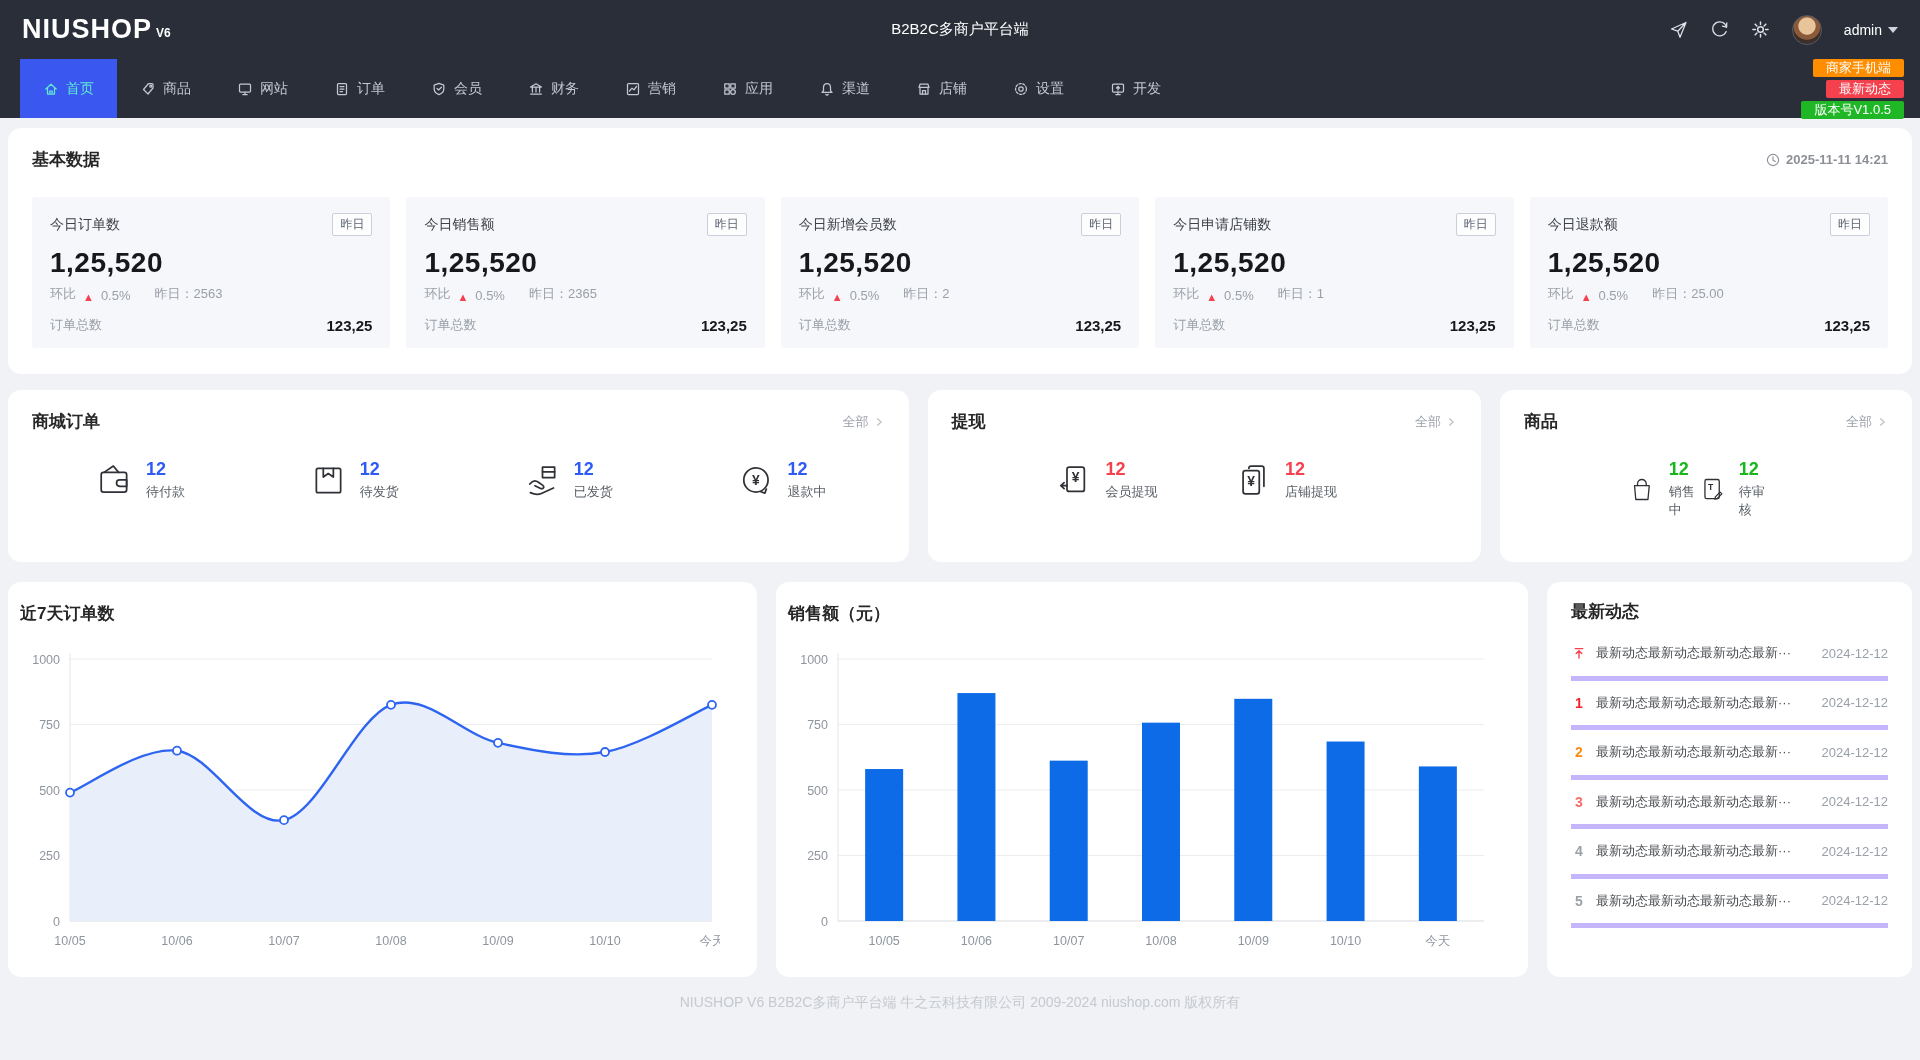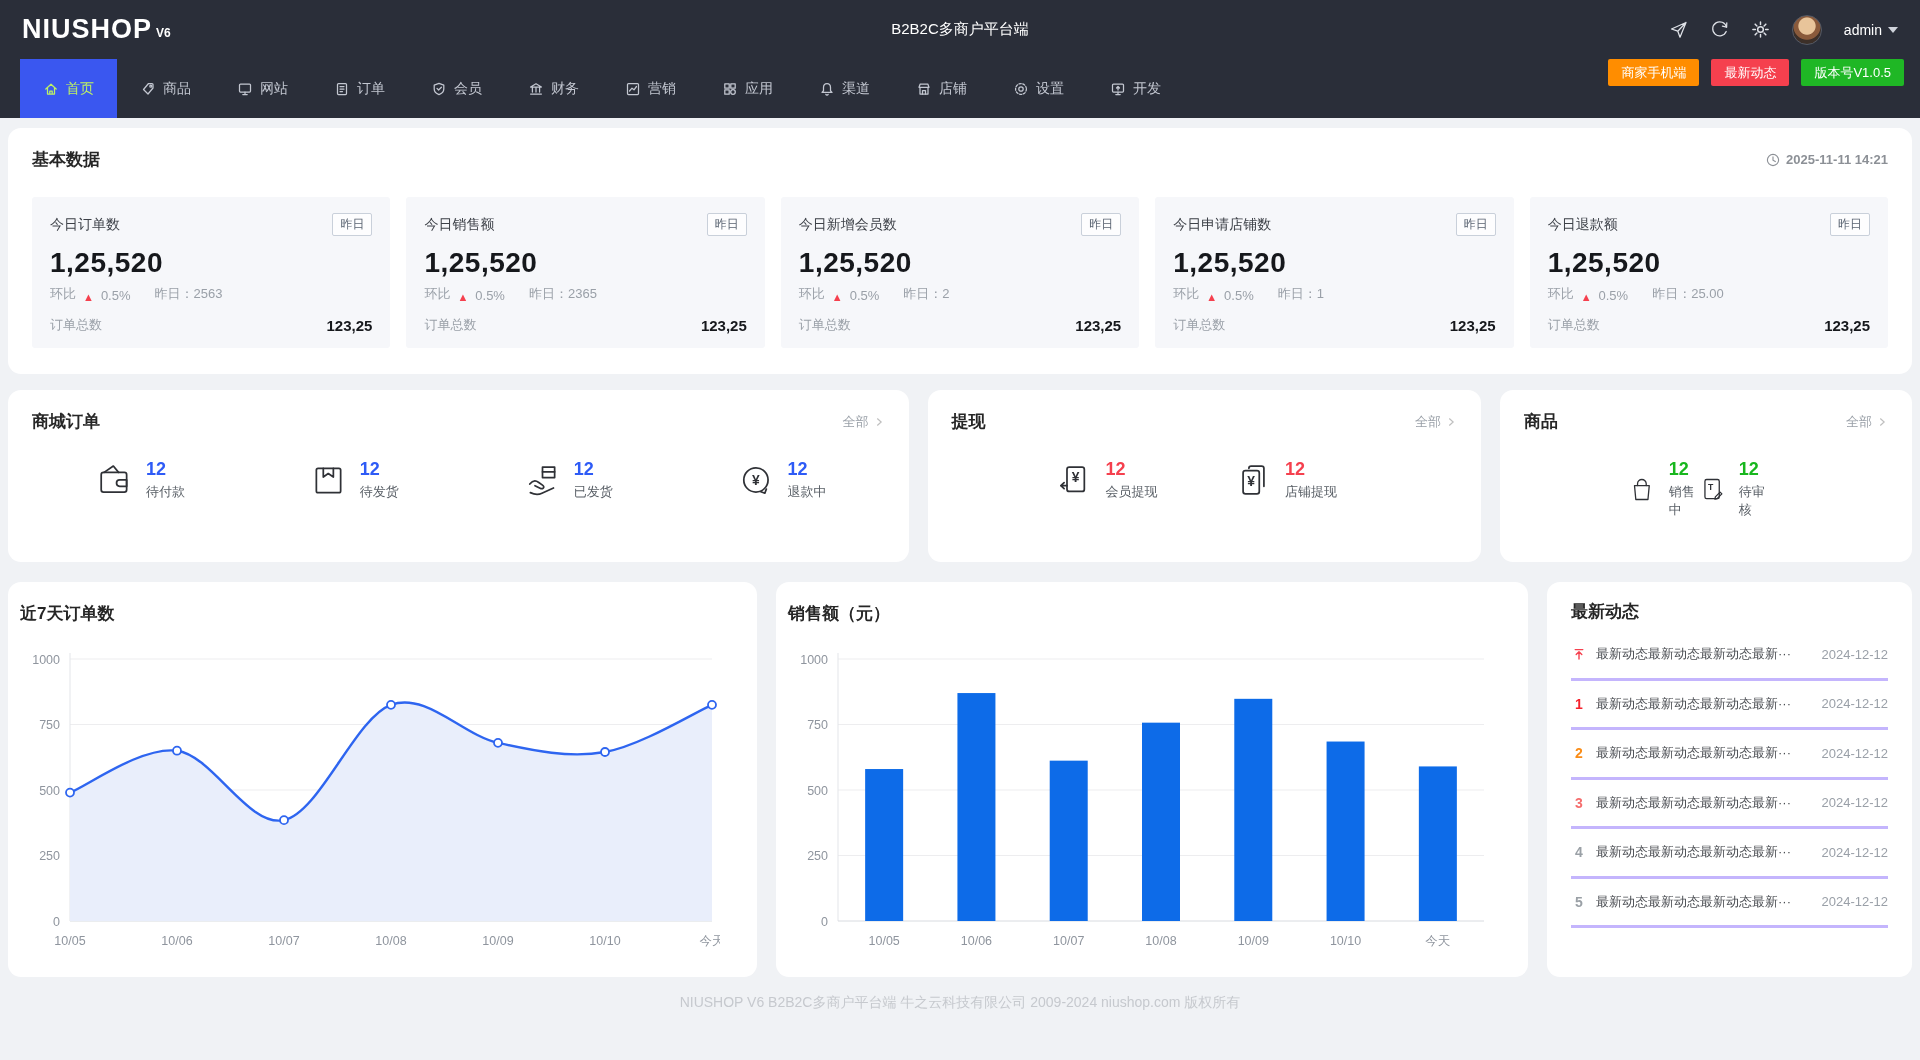--- a/index.html
+++ b/index.html
@@ -18,22 +18,22 @@
     background:radial-gradient(circle at 50% 36%, #e8c49a 0 36%, #8a5a3b 40% 58%, #3c2f28 62% 100%);
     border:1px solid #555a66; cursor:pointer; }
   .admin-wrap { display:flex; align-items:center; gap:6px; cursor:pointer; }
   .admin-name { color:#fff; font-size:14px; }
   .caret { width:0; height:0; border-left:5px solid transparent; border-right:5px solid transparent; border-top:6px solid #cfd3db; }
 
   
   .navbar { height:59px; background:#2a2e39; display:flex; align-items:stretch; padding:0 16px 0 20px; }
   .nav-item { display:flex; align-items:center; gap:7px; padding:0 23px; color:#c3c7d1; font-size:14px; cursor:pointer; }
   .nav-item svg { width:16px; height:16px; }
-  .nav-item.active { background:#3a57f0; color:#bef264; }
-  .nav-right { margin-left:auto; display:flex; align-items:flex-start; gap:12px; }
+  .nav-item.active { background:#3a57f0; color:#5eead4; }
+  .nav-right { margin-left:auto; display:flex; align-items:flex-end; gap:3px;flex-direction:column; }
   .nav-btn { height:27px; padding:0 13px; border-radius:2px; color:#fff; font-size:13px;
     display:flex; align-items:center; cursor:pointer; border:none; }
 
   
   .content { padding:10px 8px 0 8px; }
   .panel { background:#ffffff; border-radius:13px; }
 
   
   .panel-basic { padding:20px 24px 26px 24px; margin-bottom:16px; }
   .basic-head { display:flex; align-items:center; justify-content:space-between; margin-bottom:26px; }
@@ -71,21 +71,21 @@
 
   
   .row3 { display:flex; gap:19px; }
   .panel-chart { padding:20px 12px; height:395px; }
   .panel-line { width:749px; }
   .panel-bar { width:752px; }
   .panel-news { flex:1; padding:18px 24px 10px 24px; height:395px; }
   .chart-title { font-size:17px; font-weight:700; color:#262626; }
   .panel-chart svg { margin-top:12px; display:block; }
   .news-list { margin-top:8px; }
-  .news-item { height:49.5px; display:flex; align-items:center; gap:9px; border-bottom:3px solid #c4b5fd; cursor:pointer; }
+  .news-item { height:49.5px; display:flex; align-items:center; gap:9px; border-bottom:5px solid #c4b5fd; cursor:pointer; }
   .news-marker { width:16px; text-align:center; font-size:14px; font-weight:600; color:#9aa0a6; flex:none; }
   .news-marker svg { width:14px; height:14px; display:block; margin:0 auto; }
   .news-text { flex:1; font-size:13px; color:#4a4d52; white-space:nowrap; overflow:hidden; }
   .news-date { font-size:13px; color:#9aa0a8; flex:none; }
 
   .footer { text-align:center; color:#c6c9ce; font-size:14px; padding:17px 0 0 0; }
 
   .icon-stroke { fill:none; stroke:currentColor; stroke-width:1.25; stroke-linecap:round; stroke-linejoin:round; }
   .big-stroke  { fill:none; stroke:#2f3136; stroke-width:1.5; stroke-linecap:round; stroke-linejoin:round; }
   .icon-yen { fill:#2f3136; stroke:none; font-size:12px; font-weight:700; font-family:"Liberation Sans",sans-serif; }

